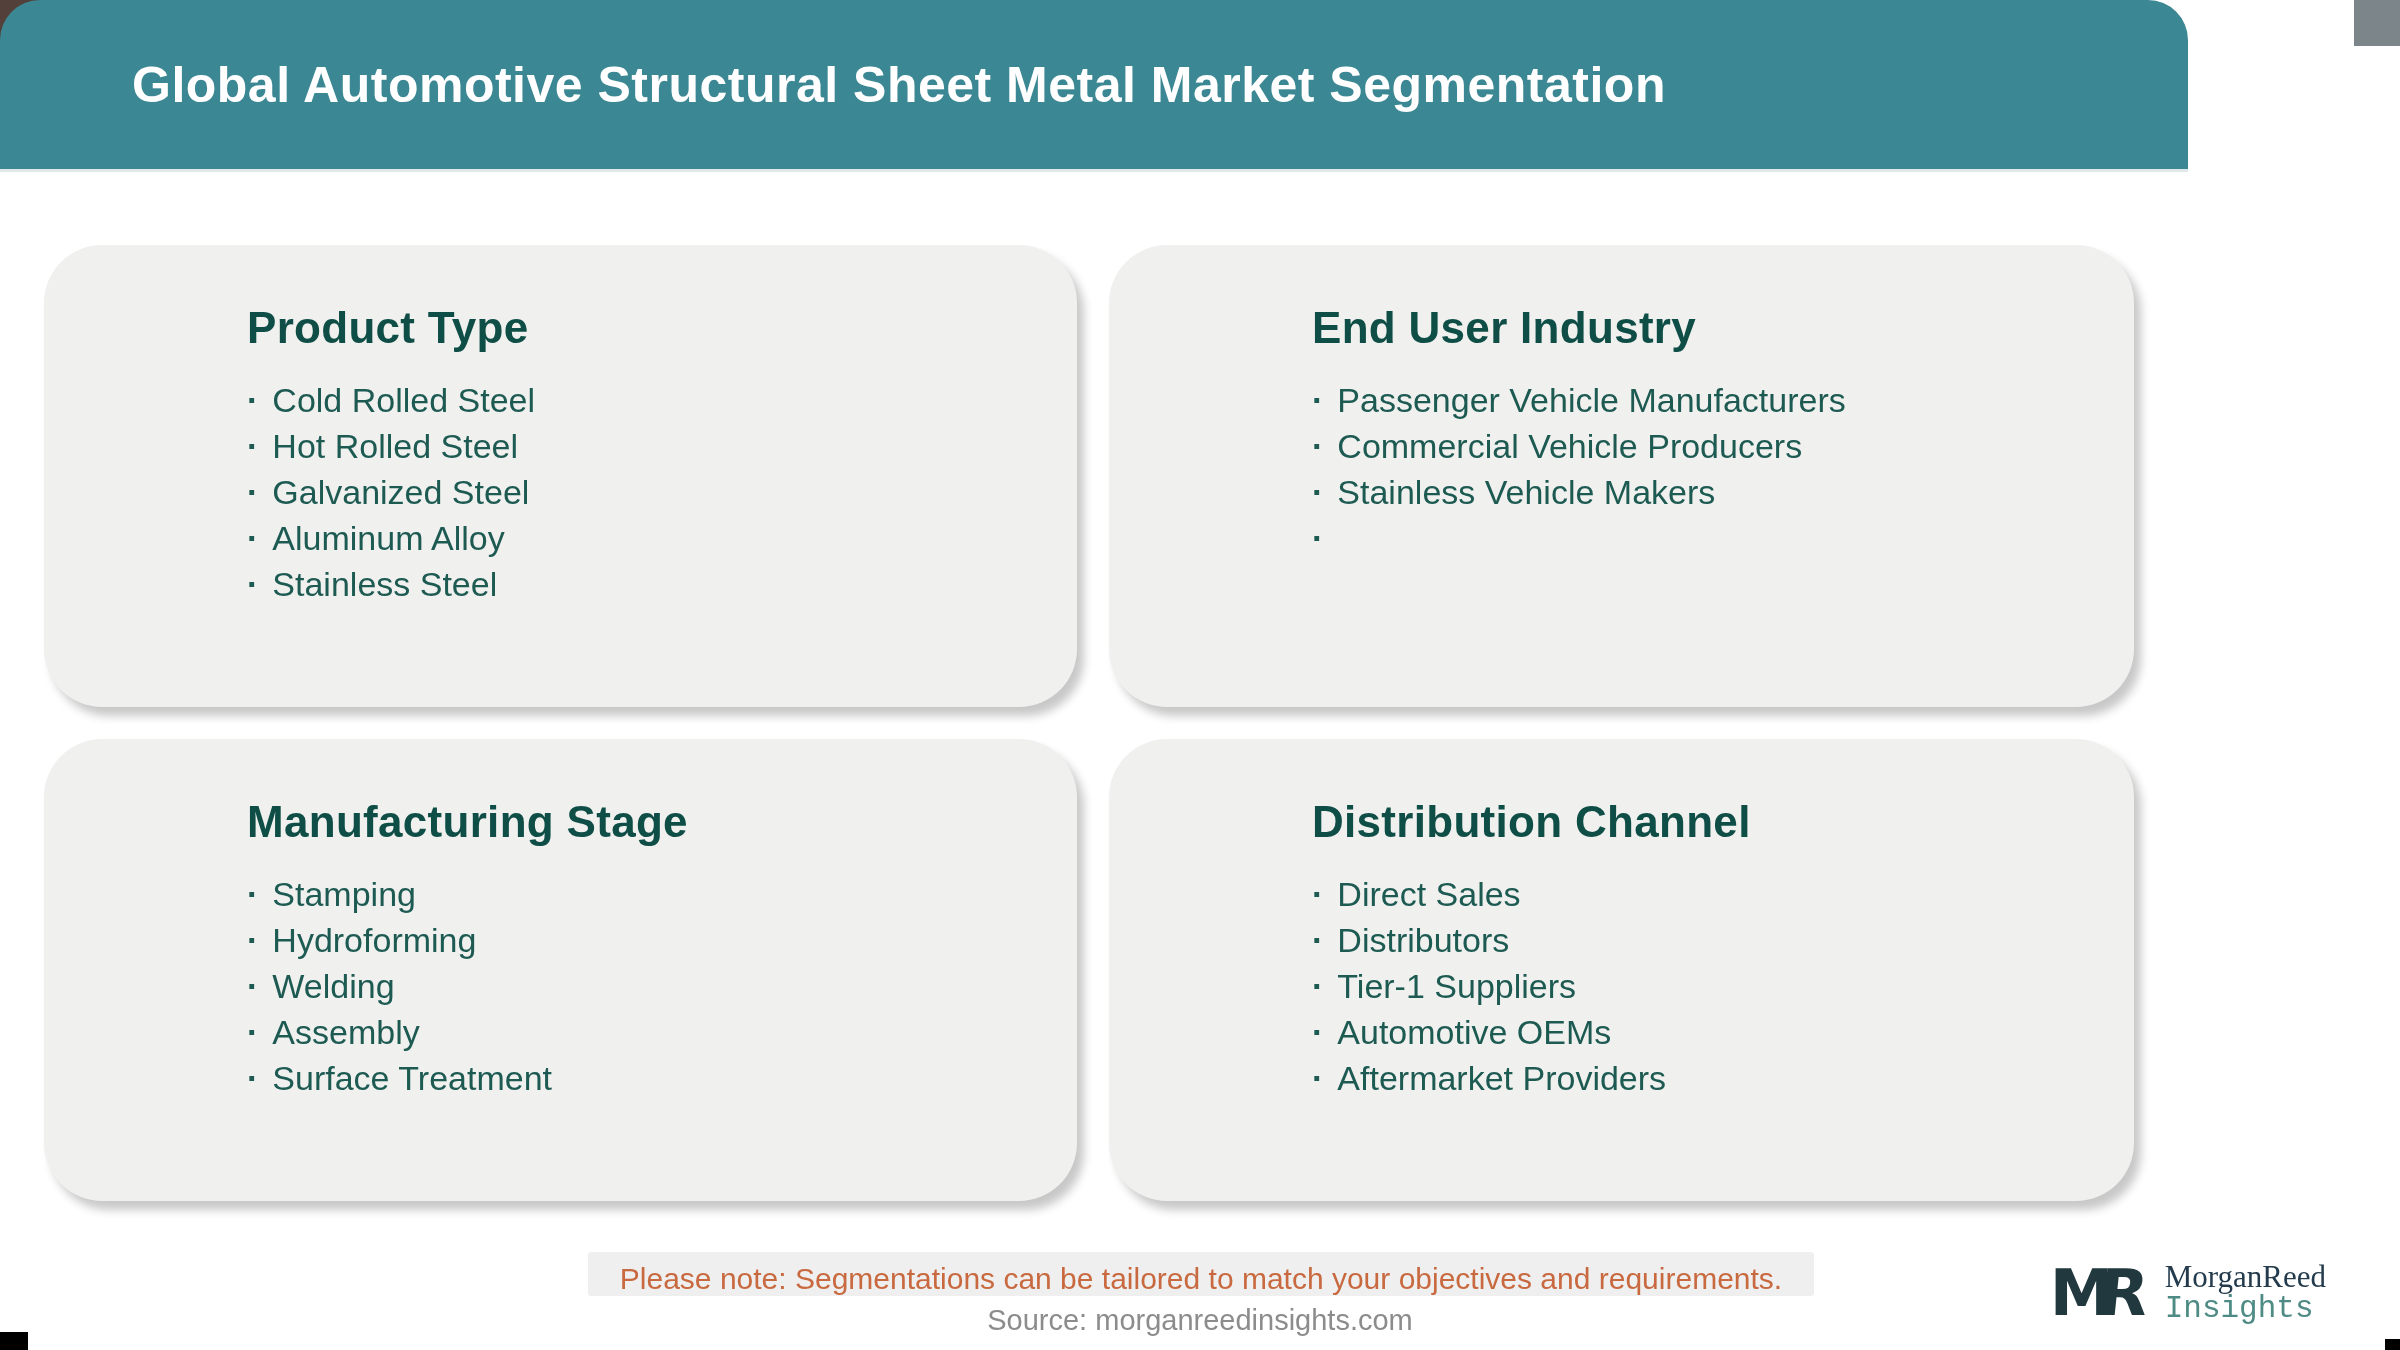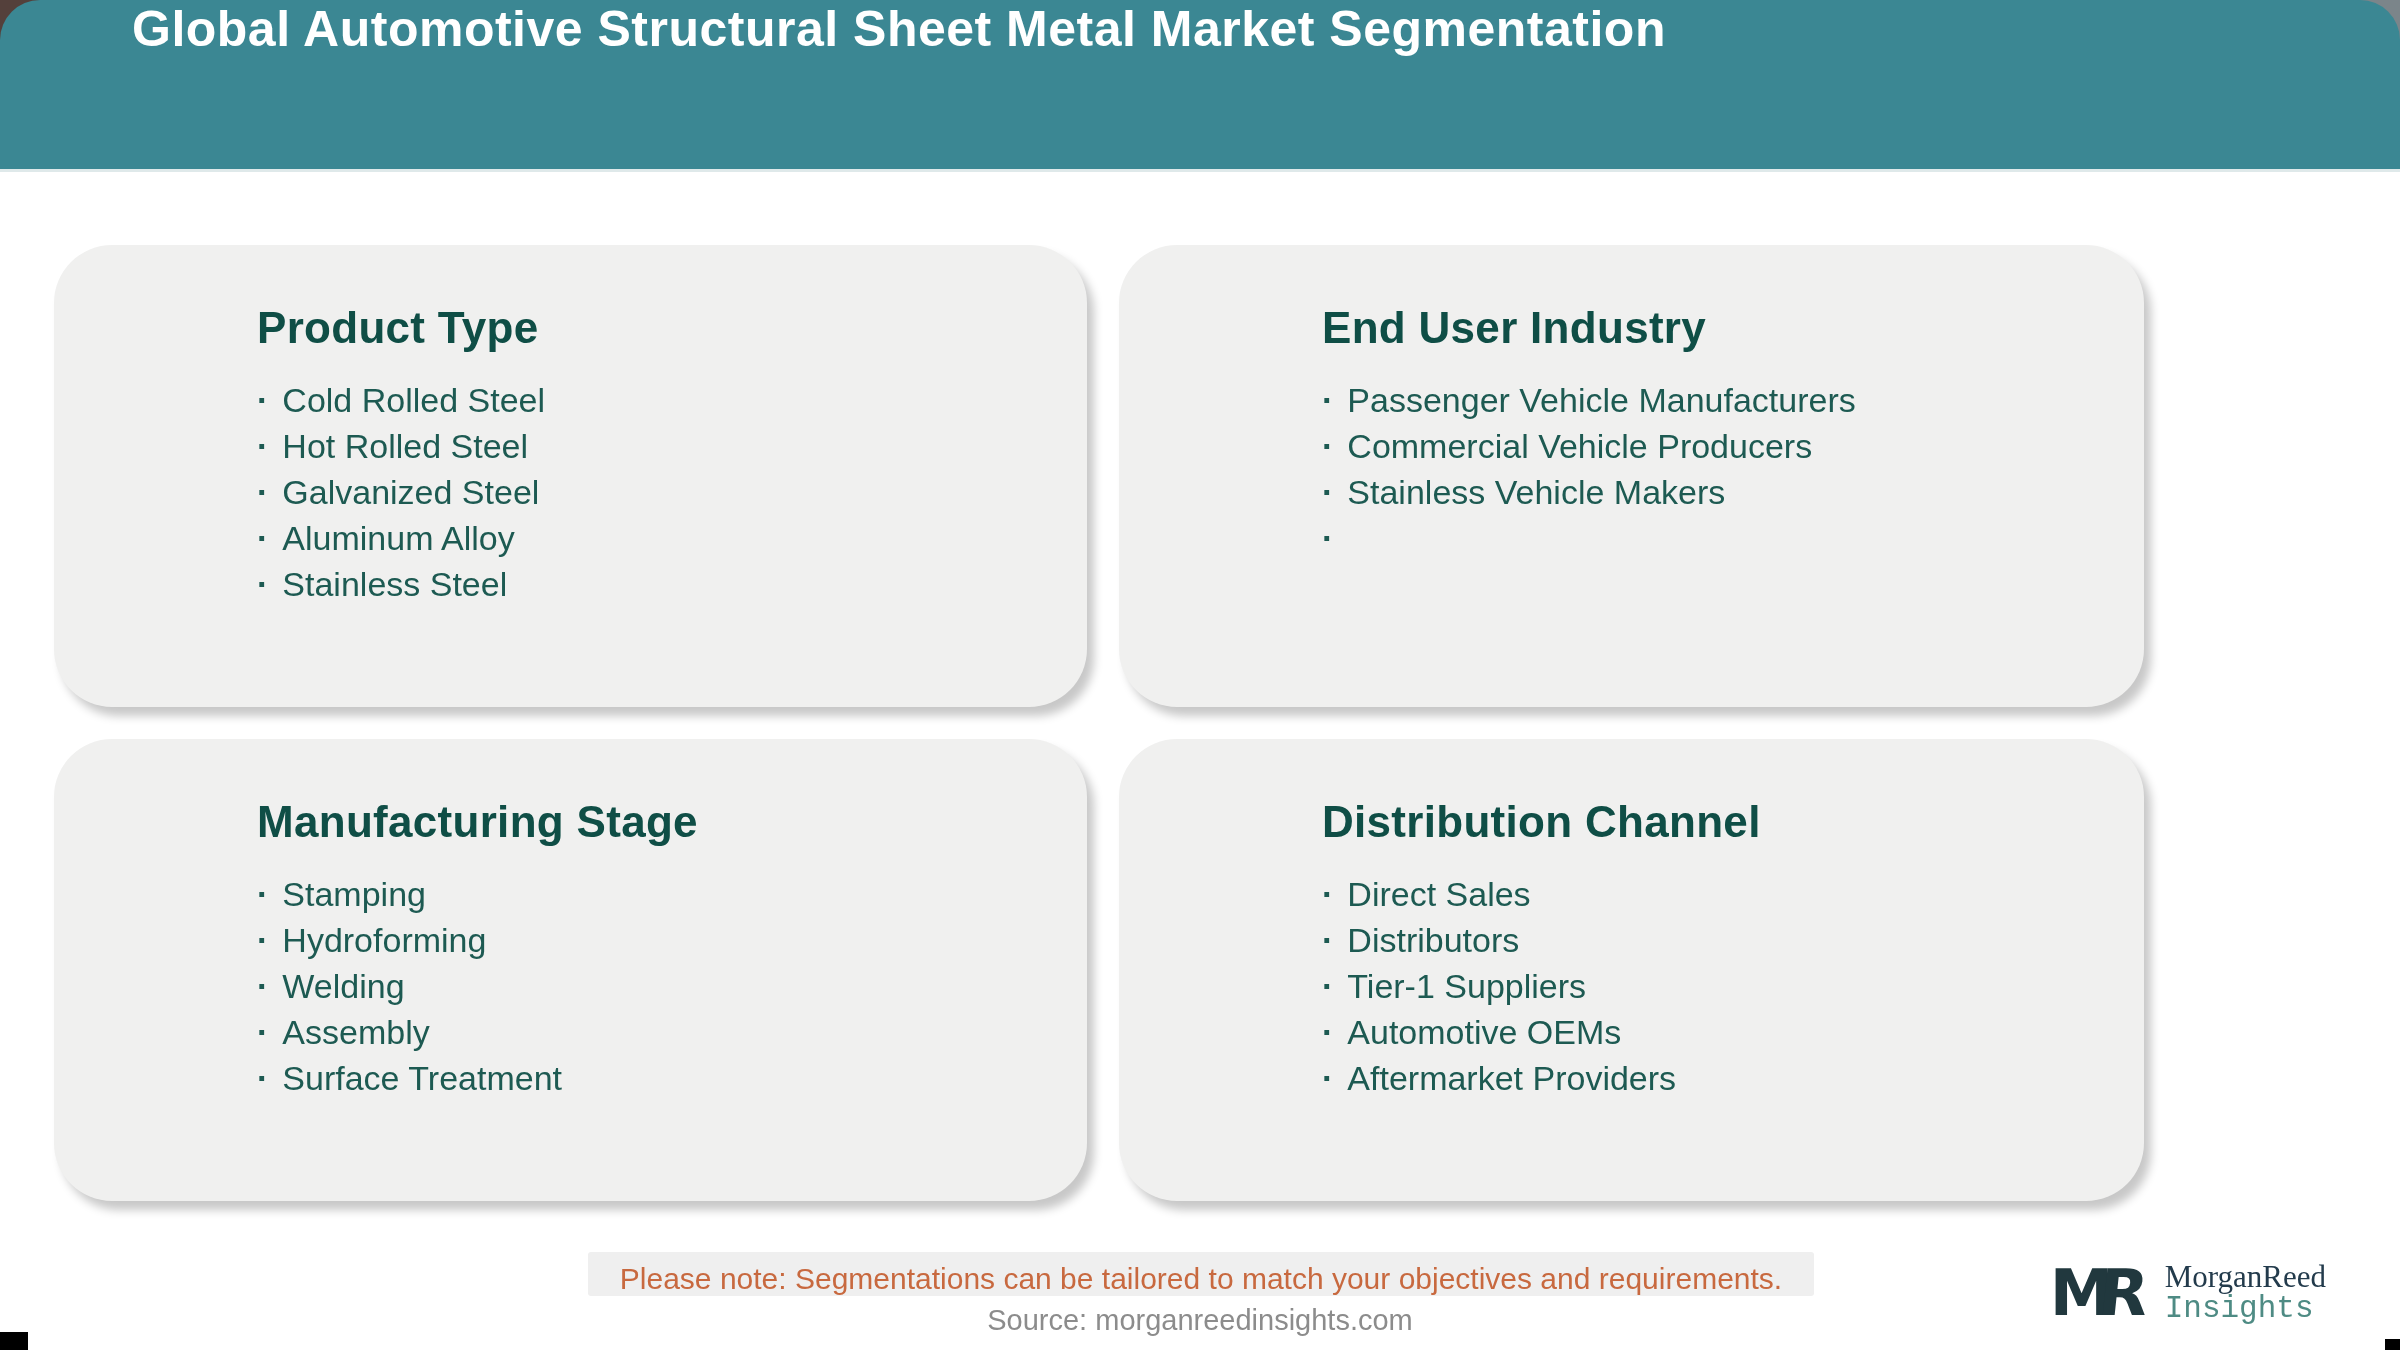--- a/index.html
+++ b/index.html
@@ -8,33 +8,33 @@
     background:#ffffff;
     font-family:"Liberation Sans", sans-serif;
   }
 
   
   .corner-tl{position:absolute;left:0;top:0;width:46px;height:46px;background:#54403b;z-index:1;}
   .corner-tr{position:absolute;right:0;top:0;width:46px;height:46px;background:#7b858a;z-index:1;}
 
   
   .header{
-    position:absolute;left:0;top:0;width:2400px;height:172px;
+    position:absolute;left:0;top:0;width:2188px;height:172px;
     background:#3b8793;border-radius:40px 40px 0 0;
     border-bottom:3px solid #dfe9ea;
-    display:flex;align-items:flex-start;z-index:2;box-sizing:border-box;
+    display:flex;align-items:center;z-index:2;box-sizing:border-box;
   }
   .header h1{
     margin:0 0 0 132px;color:#ffffff;font-size:50px;font-weight:bold;
     letter-spacing:.5px;
   }
 
   
   .cards{
-    position:absolute;left:54px;top:245px;width:2173px;
+    position:absolute;left:44px;top:245px;width:2173px;
     display:grid;grid-template-columns:1033px 1025px;
     column-gap:115px;row-gap:46px;z-index:2;gap:32px;
   }
   .card{
     height:462px;background:#f0f0ef;border-radius:58px;
     box-shadow:7px 9px 10px rgba(0,0,0,.22);
     padding:58px 50px 0 203px;box-sizing:border-box;
   }
   .card h2{
     margin:0 0 24px 0;color:#0f4e46;font-size:44px;font-weight:bold;

